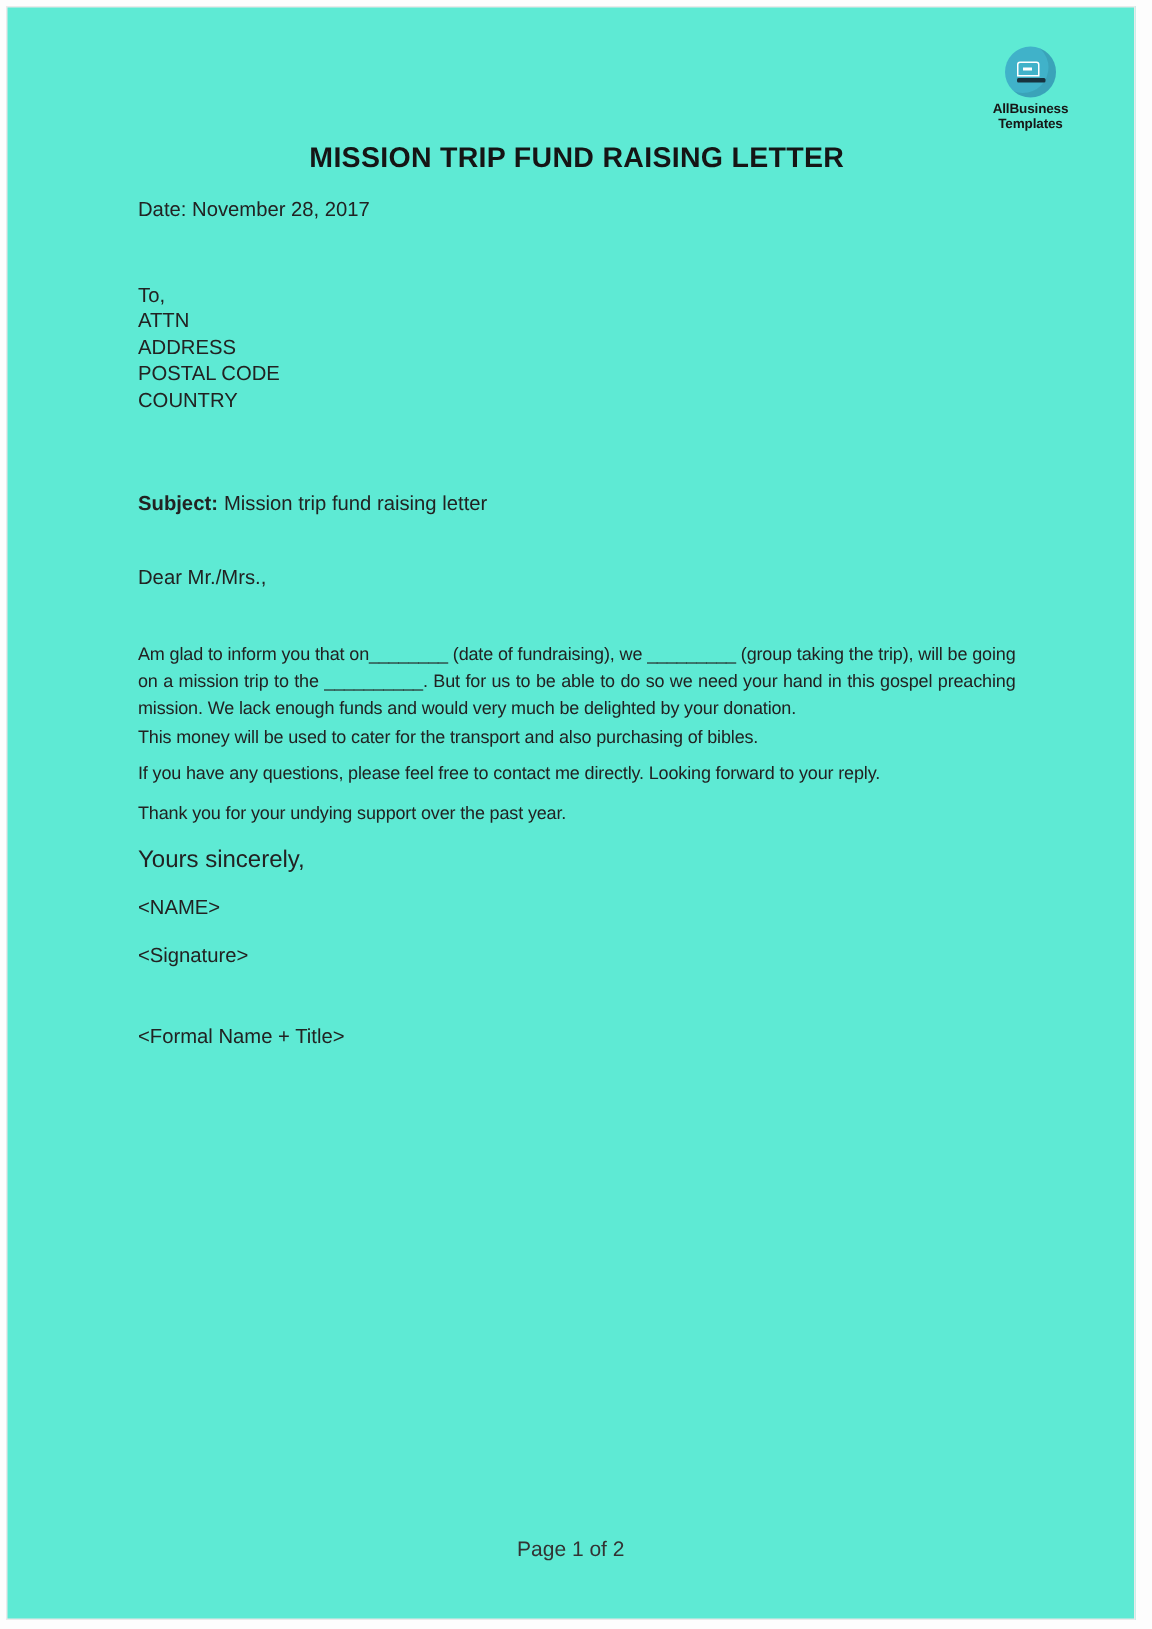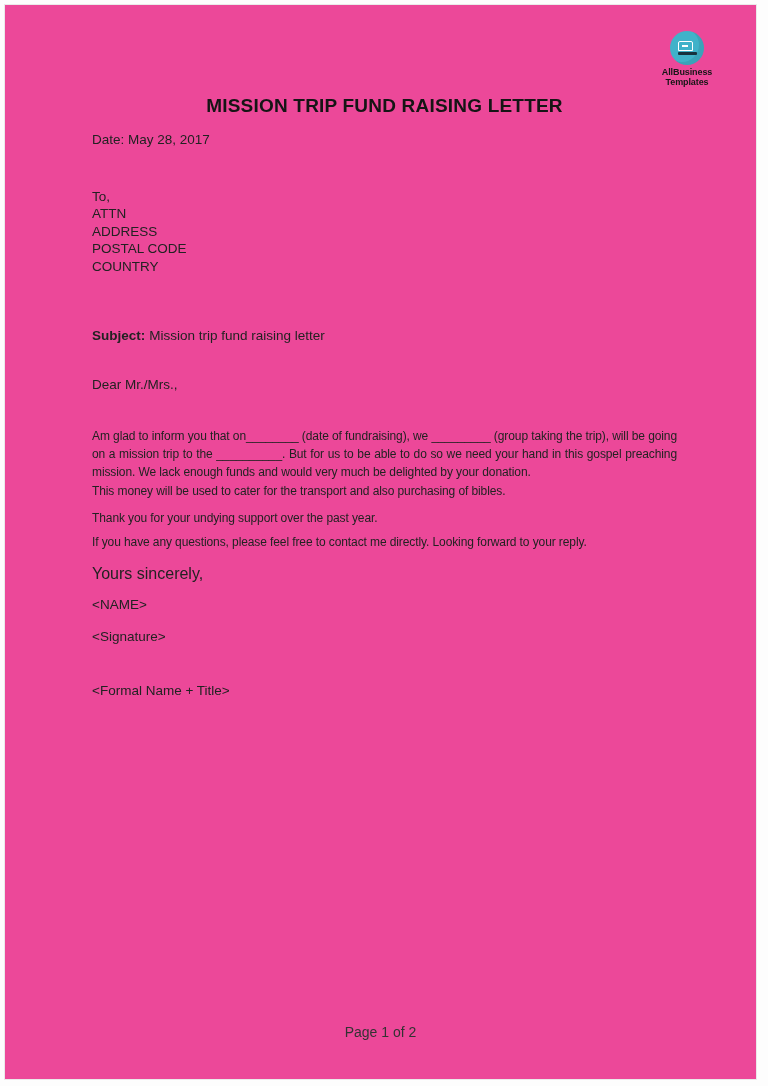--- a/index.html
+++ b/index.html
@@ -3,21 +3,21 @@
 <meta charset="utf-8">
 <style>
   html,body{margin:0;padding:0;}
   body{
     width:768px;height:1086px;position:relative;overflow:hidden;
     background:#fdfdfd;
     font-family:"Liberation Sans","DejaVu Sans",sans-serif;
   }
   .page{
     position:absolute;left:4px;top:4px;width:753px;height:1076px;
-    background:#ec4899;border:1px solid #eaeaea;box-sizing:border-box;
+    background:#5eead4;border:1px solid #eaeaea;box-sizing:border-box;
   }
   .content{padding:91px 79px 0 87px;color:#222222;}
 
   
   .logo{position:absolute;top:26px;left:652px;width:60px;text-align:center;}
   .logo-circle{
     width:34px;height:34px;border-radius:50%;background:#40b2c9;margin:0 auto;
     display:flex;flex-direction:column;align-items:center;justify-content:center;
     box-shadow:inset -5px -3px 0 rgba(20,80,95,0.14);
   }
@@ -74,40 +74,40 @@
     </div>
     <div class="logo-text">
       <div>AllBusiness</div>
       <div>Templates</div>
     </div>
   </div>
 
   <div class="content">
     <div class="title">MISSION TRIP FUND RAISING LETTER</div>
 
-    <div class="date">Date: May 28, 2017</div>
+    <div class="date">Date: November 28, 2017</div>
 
     <div class="recipient">
       <div>To,</div>
       <div>ATTN</div>
       <div>ADDRESS</div>
       <div>POSTAL CODE</div>
       <div>COUNTRY</div>
     </div>
 
     <div class="subject">
       <span class="lbl">Subject:</span><span class="txt">Mission trip fund raising letter</span>
     </div>
 
     <div class="salutation">Dear Mr./Mrs.,</div>
 
     <div class="para justify p1">Am glad to inform you that on________ (date of fundraising), we _________ (group taking the trip), will be going on a mission trip to the __________. But for us to be able to do so we need your hand in this gospel preaching mission. We lack enough funds and would very much be delighted by your donation.</div>
     <div class="para p3">This money will be used to cater for the transport and also purchasing of bibles.</div>
+    <div class="para p5">If you have any questions, please feel free to contact me directly. Looking forward to your reply.</div>
     <div class="para p4">Thank you for your undying support over the past year.</div>
-    <div class="para p5">If you have any questions, please feel free to contact me directly. Looking forward to your reply.</div>
 
     <div class="closing">Yours sincerely,</div>
 
     <div class="sig sig-name">&lt;NAME&gt;</div>
     <div class="sig sig-sign">&lt;Signature&gt;</div>
     <div class="sig sig-formal">&lt;Formal Name + Title&gt;</div>
   </div>
 
   <div class="footer">Page 1 of 2</div>
 

